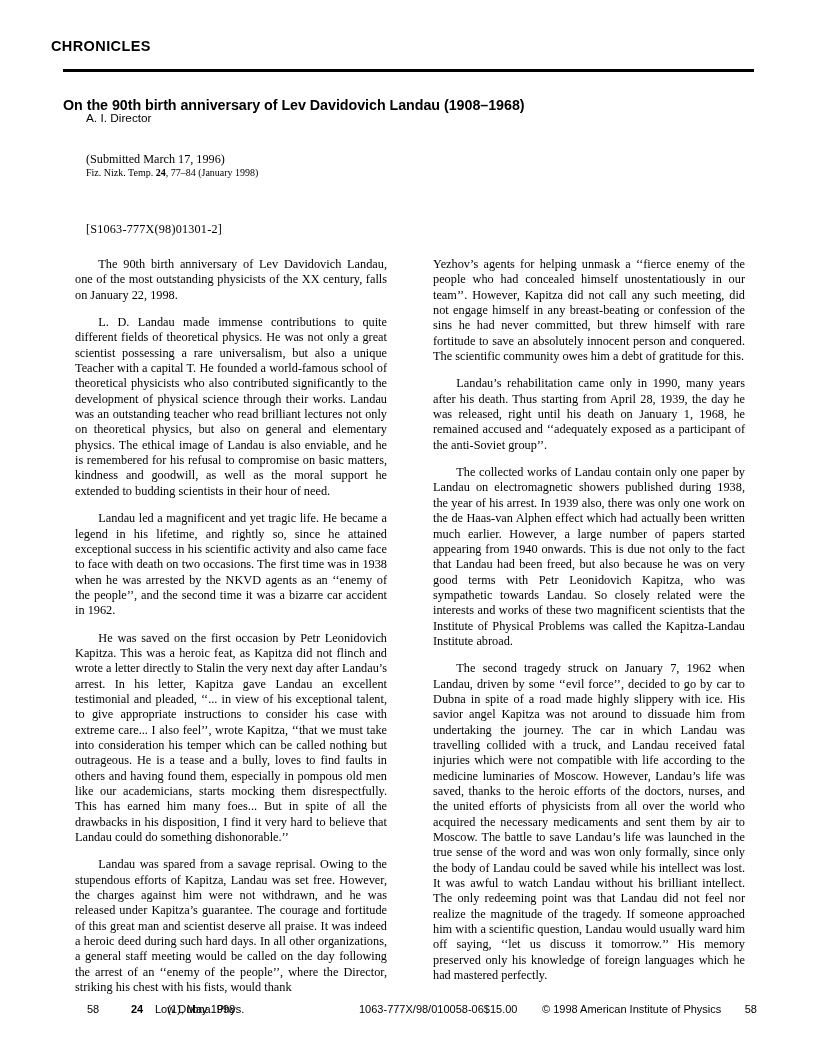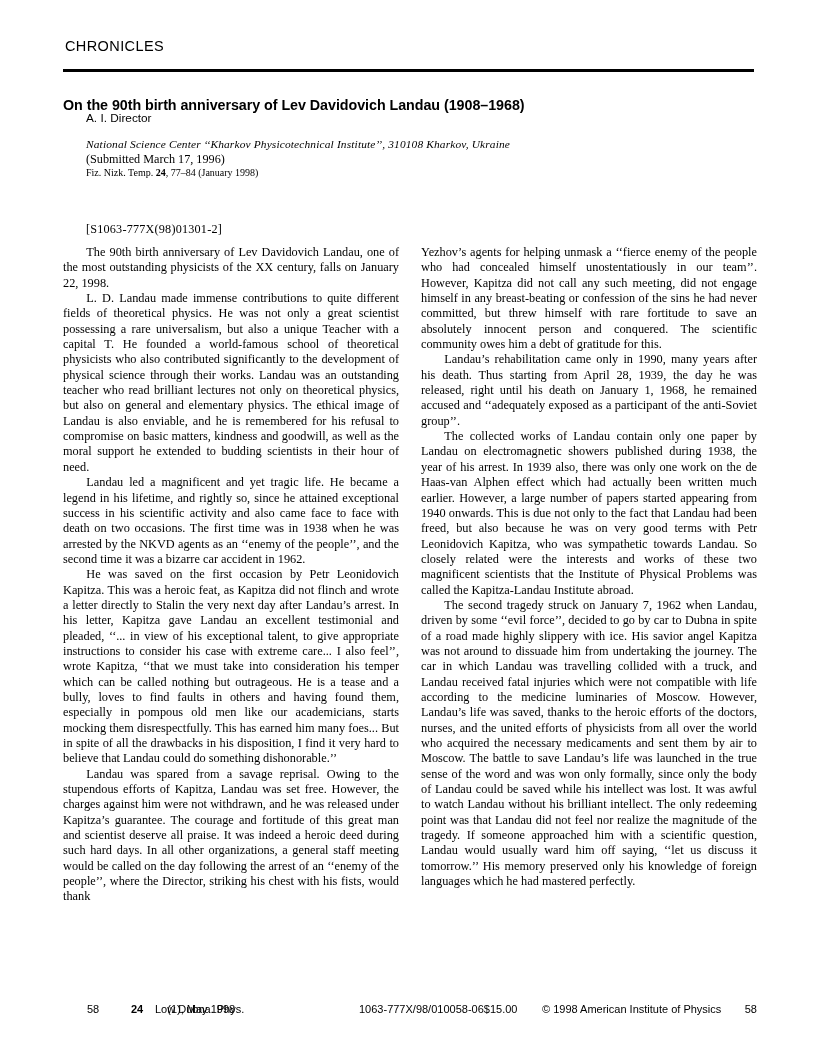--- a/index.html
+++ b/index.html
@@ -19,24 +19,24 @@
     width: 816px;
     height: 1056px;
     box-sizing: border-box;
     background: #ffffff;
     overflow: hidden;
   }
 
   
   .section-head {
     position: absolute;
-    left: 65px;
+    left: 51px;
     top: 38px;
     font-family: "Liberation Sans", sans-serif;
-    font-weight: normal;
+    font-weight: bold;
     font-size: 14.5px;
     letter-spacing: 0.4px;
   }
   .head-rule {
     position: absolute;
     left: 63px;
     top: 69px;
     width: 691px;
     height: 3px;
     background: #000000;
@@ -101,21 +101,21 @@
   }
   .col {
     position: absolute;
     top: 0;
     width: 336px;
   }
   .col-left  { left: 0px; }
   .col-right { left: 358px; }
 
   .col p {
-    margin: 0;
+    margin: 12px;
     text-align: justify;
     text-justify: inter-word;
     font-size: 12.3px;
     line-height: 15.35px;
     text-indent: 1.9em;
     hyphens: manual;
   }
   .col p.cont {
     text-indent: 0;
   }
@@ -144,21 +144,20 @@
 <div class="page">
 
   <div class="section-head">CHRONICLES</div>
 
   <div class="head-rule"></div>
 
   <h1 class="article-title">On the 90th birth anniversary of Lev Davidovich Landau (1908–1968)</h1>
 
   <div class="author">A. I. Director</div>
 
-  <div class="affiliation">National Science Center ‘‘Kharkov Physicotechnical Institute’’, 310108 Kharkov, Ukraine</div>
 
   <div class="submitted">(Submitted March 17, 1996)</div>
 
   <div class="journal-ref"><span>Fiz. Nizk. Temp. </span><b>24</b><span>, 77–84 (January 1998)</span></div>
 
   <div class="pacs-id">[S1063-777X(98)01301-2]</div>
 
   <div class="columns">
 
     <div class="col col-left">

